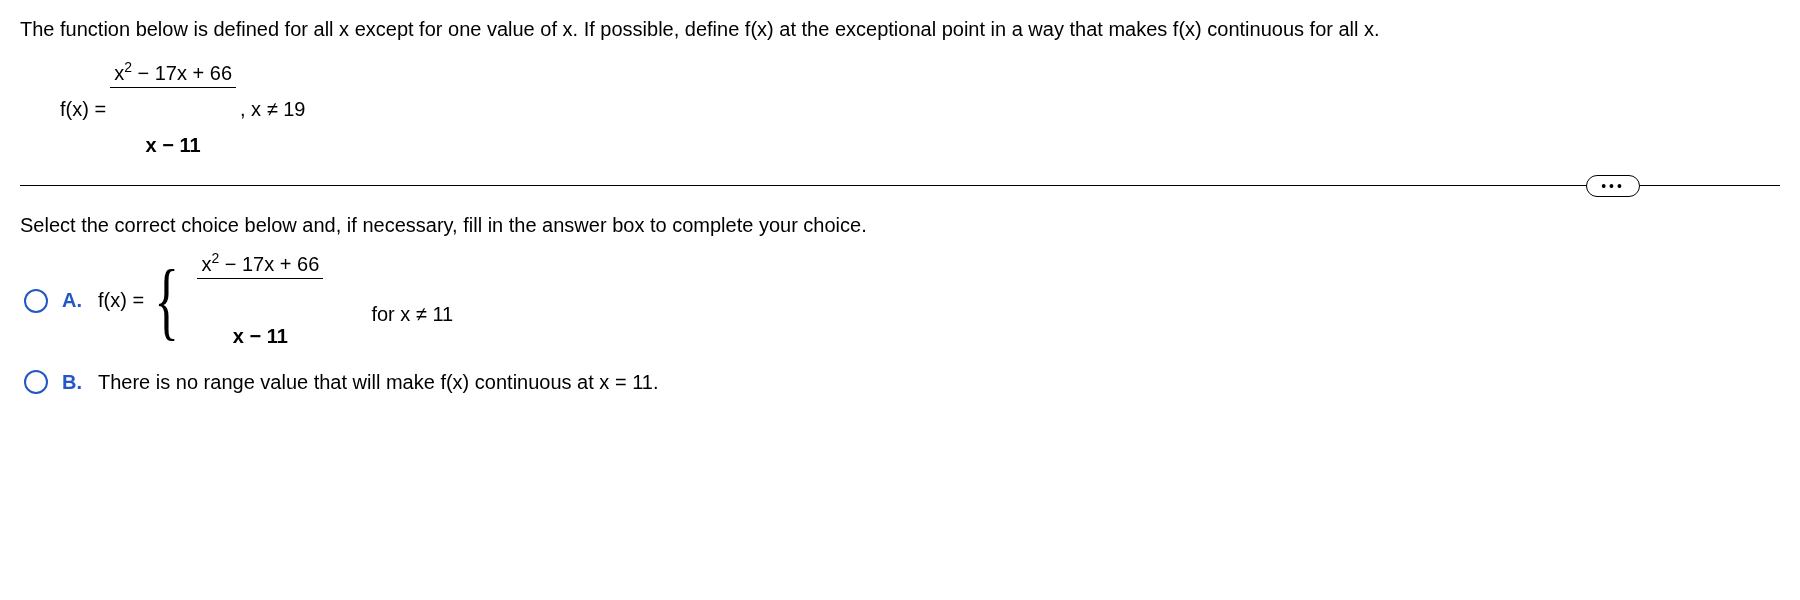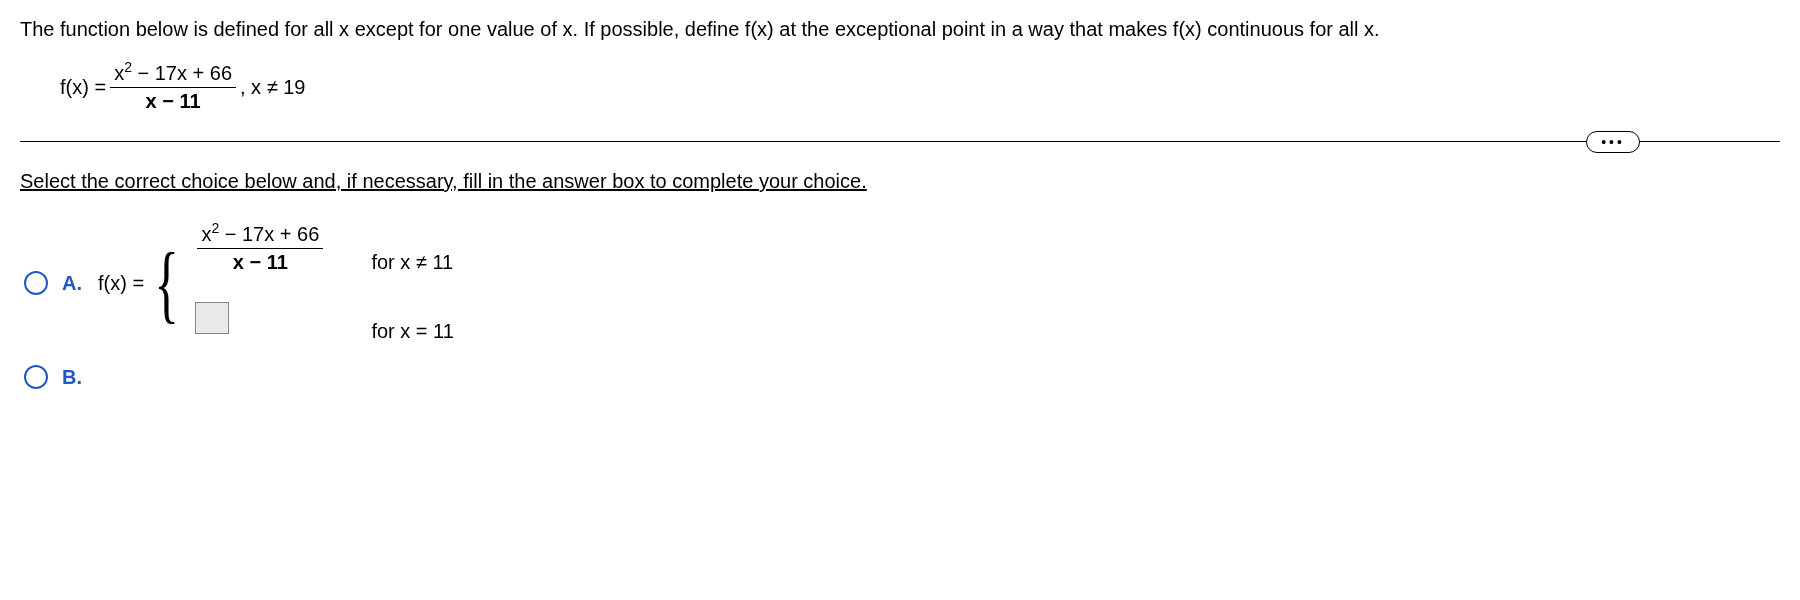--- a/index.html
+++ b/index.html
@@ -18,20 +18,21 @@
     margin-left: 40px;
     margin-bottom: 28px;
     font-family: Arial, sans-serif;
   }
   .frac {
     display: inline-flex;
     flex-direction: column;
     align-items: center;
     vertical-align: middle;
     margin: 0 4px;
+    gap: 44px;
   }
   .frac .num { padding: 0 4px 2px 4px; border-bottom: 1.3px solid #000; }
   .frac .den { padding: 2px 4px 0 4px; font-weight: bold; }
   .hr-row {
     position: relative;
     border: none;
     border-top: 1px solid #000;
     margin: 8px 0 28px 0;
   }
   .ellipsis-pill {
@@ -43,21 +44,21 @@
     border-radius: 11px;
     width: 52px;
     height: 20px;
     display: flex;
     align-items: center;
     justify-content: center;
     letter-spacing: 3px;
     font-size: 14px;
     cursor: pointer;
   }
-  .instruct { margin-bottom: 30px; text-decoration: underline; }
+  .instruct { margin-bottom: 16px; }
   .choice-row {
     display: flex;
     align-items: center;
     margin-bottom: 22px;
   }
   .radio {
     width: 20px;
     height: 20px;
     border: 2px solid #2358c4;
     border-radius: 50%;
@@ -131,26 +132,21 @@
         <span class="case-expr">
           <span class="frac">
             <span class="num">
               <span>x</span><sup>2</sup><span> − 17x + 66</span>
             </span>
             <span class="den">x − 11</span>
           </span>
         </span>
         <span class="case-cond">for x ≠ 11</span>
       </div>
-      <div class="case-line">
-        <span class="case-expr">
-          <input type="text" class="answer-box" style="">
-        </span>
-        <span class="case-cond">for x = 11</span>
-      </div>
     </div>
   </div>
 </div>
 
 <div class="choice-row" style="margin-left:4px;">
   <div class="radio"></div>
   <span class="choice-label">B.</span>
+  <span>There is no range value that will make f(x) continuous at x = 11.</span>
 </div>
 
 </body></html>

